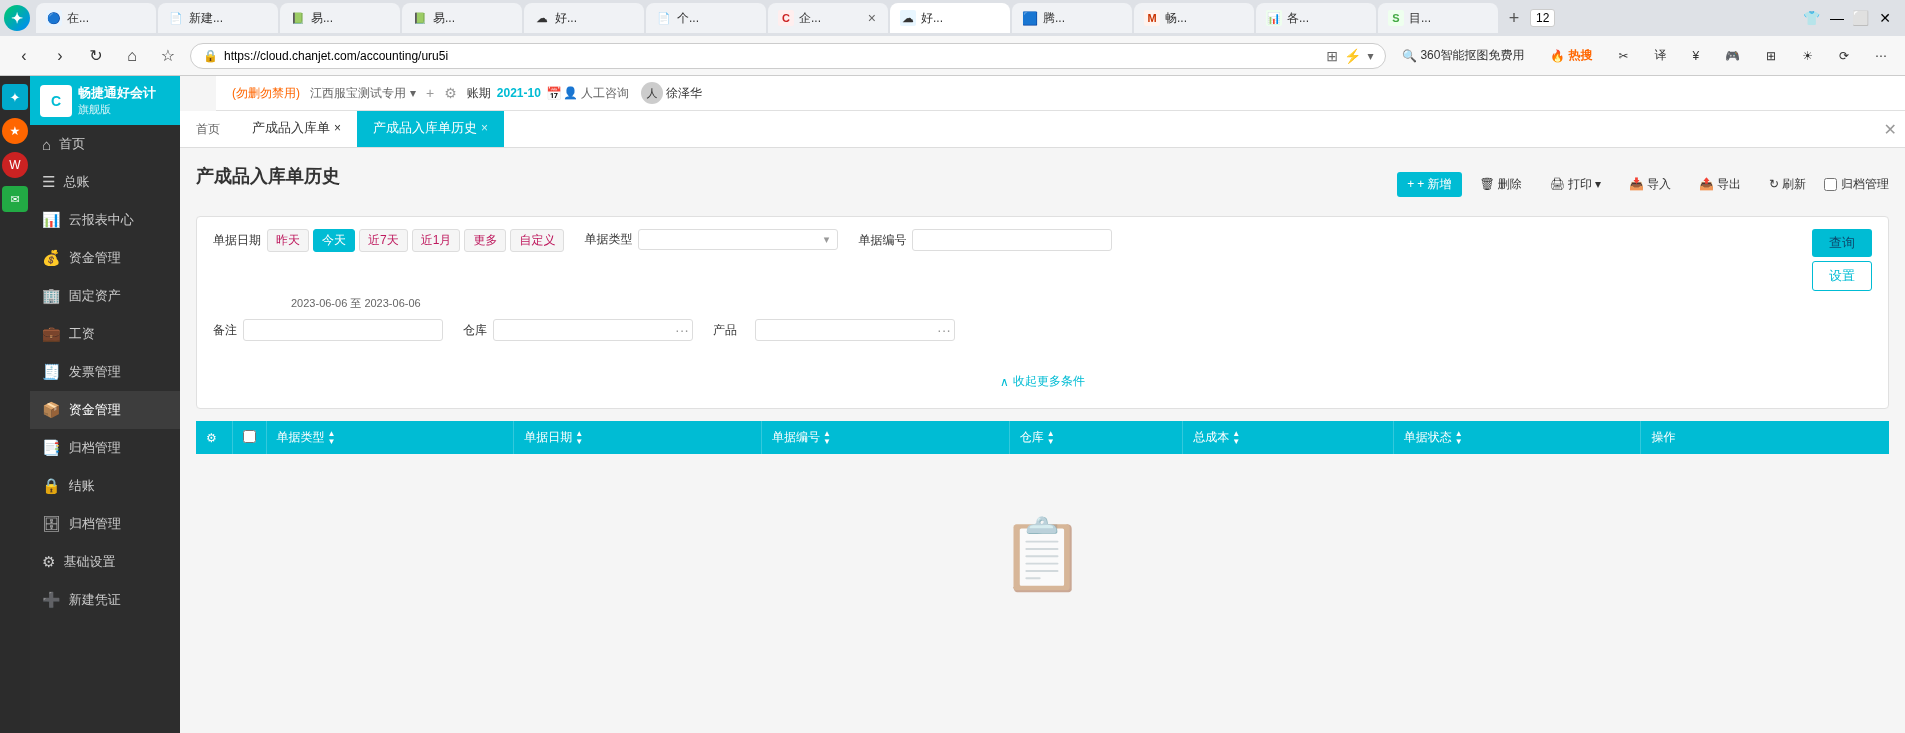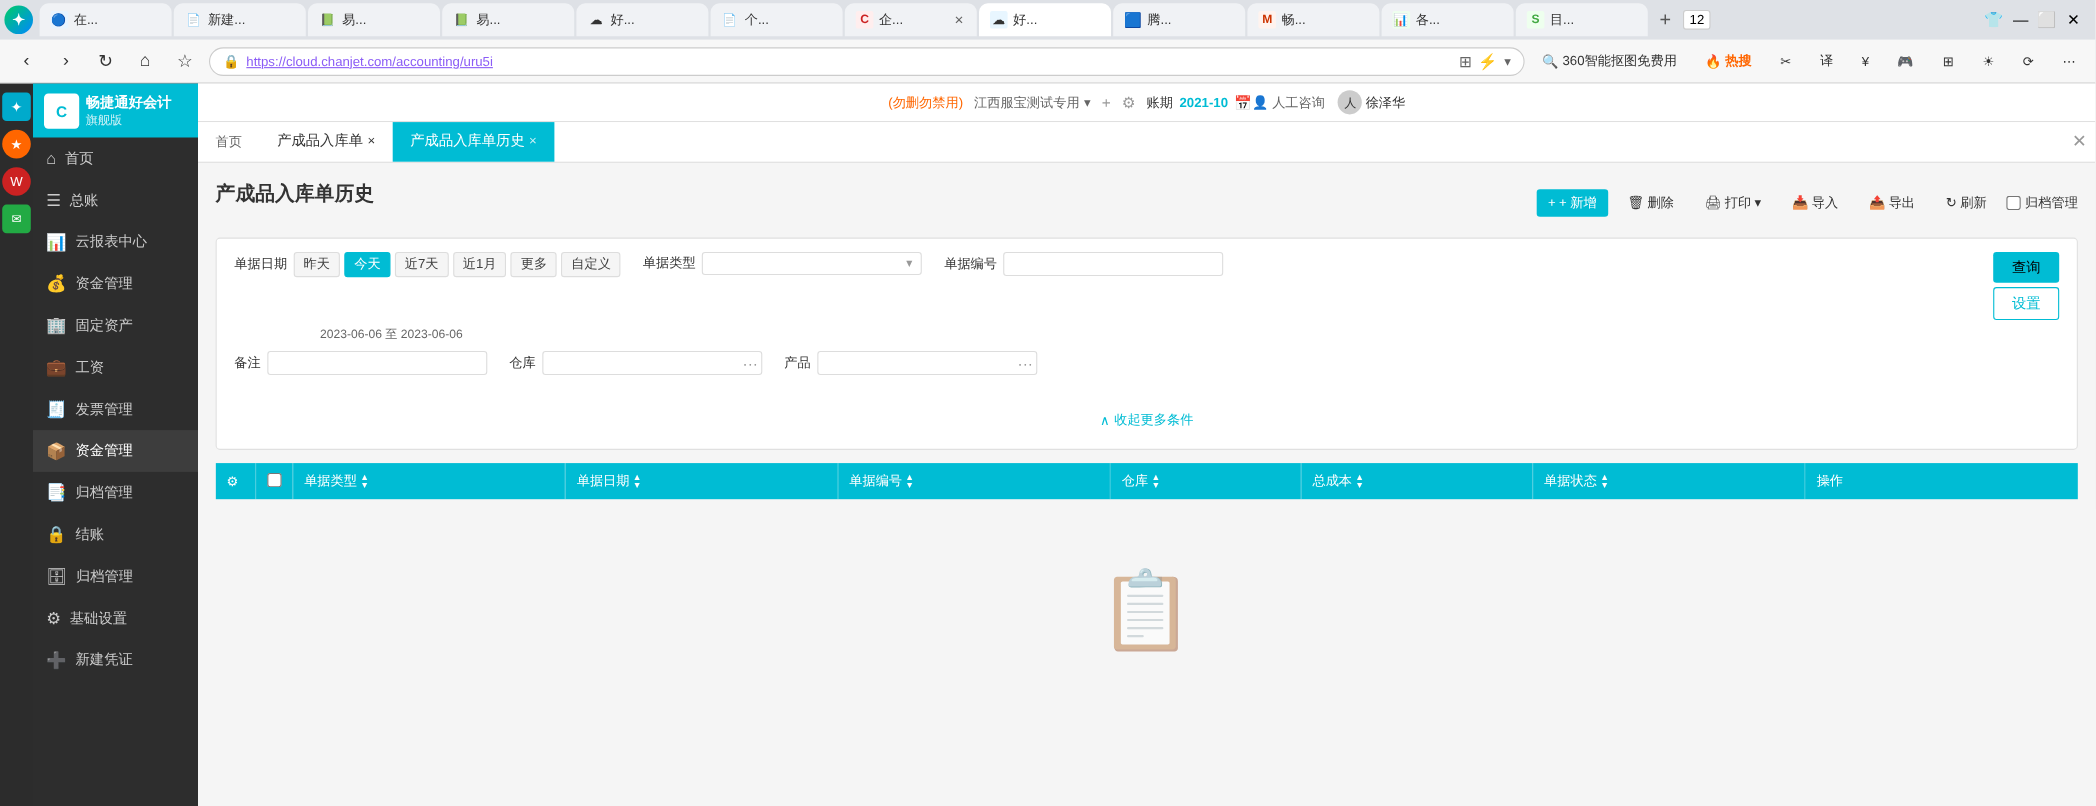--- a/index.html
+++ b/index.html
@@ -16,21 +16,21 @@
     .tab-new { display: flex; align-items: center; justify-content: center; width: 28px; height: 28px; cursor: pointer; font-size: 18px; color: #555; }
     .tab-count { background: #fff; border: 1px solid #ccc; border-radius: 3px; padding: 1px 5px; font-size: 12px; }
     .tab-spacer { flex: 1; }
     .tab-controls { display: flex; align-items: center; gap: 8px; padding: 0 8px; }
     .win-btn { width: 16px; height: 16px; display: flex; align-items: center; justify-content: center; cursor: pointer; font-size: 14px; }
 
     .address-bar { display: flex; align-items: center; height: 40px; background: #f7f7f7; padding: 0 10px; gap: 8px; border-bottom: 1px solid #ccc; }
     .nav-btn { width: 28px; height: 28px; display: flex; align-items: center; justify-content: center; cursor: pointer; border-radius: 50%; font-size: 16px; color: #333; }
     .url-bar { flex: 1; display: flex; align-items: center; background: #fff; border: 1px solid #ccc; border-radius: 20px; padding: 4px 12px; gap: 6px; font-size: 12px; color: #333; }
     .url-icon { color: #4a4; font-size: 12px; }
-    .url-text { flex: 1; color: #8b5cf6; font-size: 12px; text-decoration: underline; }
+    .url-text { flex: 1; color: #000000; font-size: 12px; }
     .toolbar-right { display: flex; align-items: center; gap: 10px; font-size: 12px; }
     .toolbar-btn { padding: 3px 8px; cursor: pointer; border-radius: 3px; font-size: 12px; color: #333; display: flex; align-items: center; gap: 3px; }
     .hot-search { color: #f60; font-weight: bold; }
 
     
     .app-layout { display: flex; width: 1905px; height: calc(733px - 76px); }
 
     
     .icon-rail { width: 30px; background: #2c2c2c; display: flex; flex-direction: column; align-items: center; padding: 8px 0; gap: 8px; }
     .rail-icon { width: 26px; height: 26px; display: flex; align-items: center; justify-content: center; cursor: pointer; border-radius: 4px; }
@@ -43,61 +43,61 @@
     .sidebar-brand { color: #fff; font-size: 13px; font-weight: bold; }
     .sidebar-sub { color: rgba(255,255,255,0.8); font-size: 11px; }
     .sidebar-item { display: flex; align-items: center; padding: 10px 12px; gap: 8px; cursor: pointer; color: #ccc; font-size: 13px; }
     .sidebar-item.active { color: #fff; background: #3d3d3d; }
     .sidebar-item-icon { font-size: 15px; }
 
     
     .main-content { flex: 1; background: #f5f5f5; display: flex; flex-direction: column; overflow: hidden; }
 
     
-    .top-bar { background: #fff; padding: 6px 16px; display: flex; align-items: center; justify-content: center; border-bottom: 1px solid #e0e0e0; }
+    .top-bar { background: #fff; padding: 6px 16px; display: flex; align-items: center; justify-content: flex-start; border-bottom: 1px solid #e0e0e0; margin-left: 36px; }
     .top-bar-left { display: flex; align-items: center; gap: 10px; }
     .company-selector { display: flex; align-items: center; gap: 4px; font-size: 12px; color: #666; cursor: pointer; }
     .period-info { display: flex; align-items: center; gap: 6px; font-size: 12px; color: #333; }
     .top-bar-right { display: flex; align-items: center; gap: 12px; font-size: 12px; color: #333; }
     .page-tab { padding: 8px 16px; cursor: pointer; font-size: 13px; color: #333; border-bottom: 2px solid transparent; display: flex; align-items: center; gap: 4px; }
     .page-tab.active { color: #fff; background: #00bcd4; }
     .page-tab-close { font-size: 12px; cursor: pointer; }
 
     
     .content-area { padding: 16px; flex: 1; overflow-y: auto; }
     .page-title { font-size: 18px; font-weight: bold; color: #333; margin-bottom: 16px; }
 
     
     .action-toolbar { display: flex; align-items: center; gap: 8px; margin-bottom: 16px; flex-wrap: wrap; }
     .action-btn { display: flex; align-items: center; gap: 3px; padding: 4px 10px; cursor: pointer; font-size: 12px; color: #333; border: none; background: transparent; }
 
     
     .search-panel { background: #fff; border: 1px solid #e0e0e0; border-radius: 4px; padding: 12px 16px; margin-bottom: 12px; }
     .search-label { font-size: 12px; color: #333; white-space: nowrap; }
     .date-filter { display: flex; align-items: center; gap: 4px; font-size: 12px; }
-    .date-btn { padding: 2px 8px; cursor: pointer; border: 1px solid #ddd; background: #f5f5f5; border-radius: 3px; font-size: 12px; color: #404040; }
+    .date-btn { padding: 2px 8px; cursor: pointer; border: 1px solid #ddd; background: #f5f5f5; border-radius: 3px; font-size: 12px; color: #be185d; }
     .date-btn.active { background: #00bcd4; color: #fff; border-color: #00bcd4; }
     .date-range { font-size: 11px; color: #666; }
     .filter-input { border: 1px solid #ddd; border-radius: 3px; padding: 3px 8px; font-size: 12px; width: 180px; }
     .filter-select { border: 1px solid #ddd; border-radius: 3px; padding: 3px 8px; font-size: 12px; width: 180px; display: flex; align-items: center; justify-content: space-between; cursor: pointer; background: #fff; }
     .collapse-btn { display: flex; align-items: center; justify-content: center; gap: 4px; color: #00bcd4; font-size: 12px; cursor: pointer; padding: 6px 0; }
 
     
     .data-table { width: 100%; border-collapse: collapse; }
     .table-header { background: #00bcd4; color: #fff; }
     .table-header th { padding: 8px 10px; font-size: 12px; font-weight: normal; text-align: left; border-right: 1px solid rgba(255,255,255,0.2); white-space: nowrap; }
     .table-header th:last-child { border-right: none; }
     .th-sort { display: flex; align-items: center; gap: 3px; }
     .sort-arrows { display: flex; flex-direction: column; font-size: 8px; line-height: 1; }
     .th-checkbox { width: 30px; text-align: center; }
     .th-gear { width: 36px; text-align: center; }
     .th-ops { text-align: right; }
     .empty-state { display: flex; flex-direction: column; align-items: center; justify-content: center; padding: 60px 0; color: #999; }
 
-    .search-query-btn { padding: 5px 16px; background: #00bcd4; color: #000000; border: none; border-radius: 3px; cursor: pointer; font-size: 13px; }
+    .search-query-btn { padding: 5px 16px; background: #00bcd4; color: #0c4a6e; border: none; border-radius: 3px; cursor: pointer; font-size: 13px; }
     .search-set-btn { padding: 5px 16px; background: #fff; color: #00bcd4; border: 1px solid #00bcd4; border-radius: 3px; cursor: pointer; font-size: 13px; }
     .query-btns { display: flex; flex-direction: column; gap: 4px; }
   </style>
 </head>
 <body>
 
 <div class="browser-chrome">
 
   <div class="tab-bar">
 
@@ -414,21 +414,21 @@
             <span class="search-label">备注</span>
             <input class="filter-input" style="width: 200px;">
           </div>
           <div style="display:flex;align-items:center;gap:6px;">
             <span class="search-label">仓库</span>
             <div style="position:relative;display:flex;align-items:center;">
               <input class="filter-input" style="width: 200px;">
               <span style="position:absolute;right:4px;font-size:14px;color:#999;cursor:pointer;">···</span>
             </div>
           </div>
-          <div style="display:flex;align-items:center;gap:6px;justify-content:space-between;">
+          <div style="display:flex;align-items:center;gap:18px;justify-content:space-between;">
             <span class="search-label">产品</span>
             <div style="position:relative;display:flex;align-items:center;">
               <input class="filter-input" style="width: 200px;">
               <span style="position:absolute;right:4px;font-size:14px;color:#999;cursor:pointer;">···</span>
             </div>
           </div>
         </div>
 
 
         <div class="collapse-btn">

